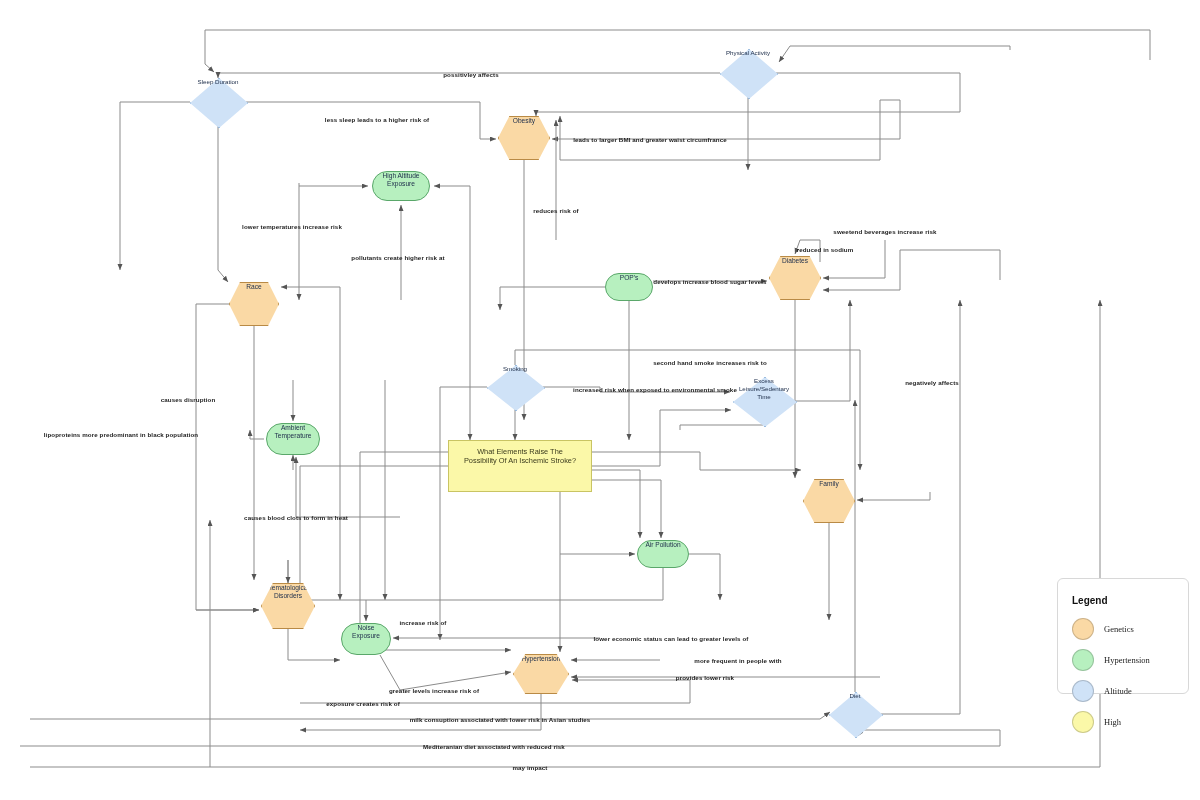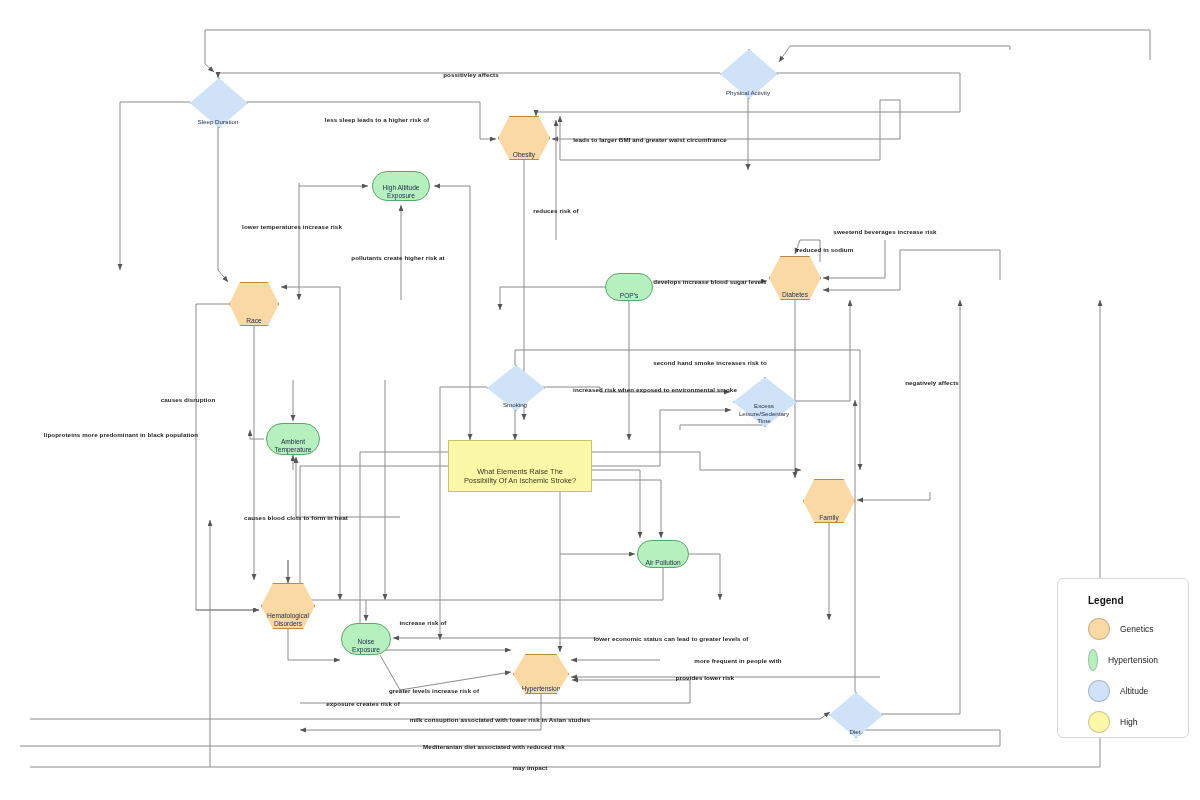--- a/index.html
+++ b/index.html
@@ -31,21 +31,21 @@
     font-size: 6.2px;
     color: #222222;
     white-space: nowrap;
     transform: translate(-50%, -50%);
     letter-spacing: 0.1px;
     font-weight: 600;
   }
   .node {
     position: absolute;
     display: flex;
-    align-items: flex-end;
+    align-items: flex-start;
     justify-content: center;
     text-align: center;
     font-size: 6.6px;
     color: #21314d;
     line-height: 1.25;
     box-sizing: border-box;
   }
   .node .label { pointer-events: none; padding: 0 2px; }
 
   
@@ -100,21 +100,21 @@
   .legend-row {
     display: flex;
     align-items: center;
     gap: 10px;
   }
   .legend-swatch {
     width: 22px; height: 22px;
     border-radius: 50%;
     box-sizing: border-box;
   }
-  .legend-text { font-size: 8.5px; color: #222; }
+  .legend-text { font-size: 8.5px; color: #222; font-family: Liberation Serif, serif; }
 </style>
 </head>
 <body>
 
 <div id="canvas">
 
   <svg id="edge-layer" viewBox="0 0 1200 800">
     <defs>
       <marker id="arrow" markerWidth="7" markerHeight="7" refX="6" refY="2.5" orient="auto" markerUnits="userSpaceOnUse">
         <path d="M0,0 L6,2.5 L0,5 z" fill="#555555"></path>
@@ -285,21 +285,21 @@
       <div class="edge-label" style="left: 671px; top: 638px;">lower economic status can lead to greater levels of</div>
       <div class="edge-label" style="left: 738px; top: 660px;">more frequent in people with</div>
       <div class="edge-label" style="left: 705px; top: 677px;">provides lower risk</div>
       <div class="edge-label" style="left: 434px; top: 690px;">greater levels increase risk of</div>
       <div class="edge-label" style="left: 363px; top: 703px;">exposure creates risk of</div>
       <div class="edge-label" style="left: 500px; top: 719px;">milk consuption associated with lower risk in Asian studies</div>
       <div class="edge-label" style="left: 494px; top: 746px;">Mediteranian diet associated with reduced risk</div>
       <div class="edge-label" style="left: 530px; top: 767px;">may impact</div>
     </div>
 
-  <div id="legend" style="left:1057px; top:578px; width:132px; height:160px; padding:16px 30px;">
+  <div id="legend" style="left:1057px; top:578px; width:132px; height:116px; padding:16px 14px;">
     <div class="legend-title">Legend</div>
     <div id="legend-items" style="margin-top:12px; display:flex; flex-direction:column; gap:9px;">
         <div class="legend-row">
           <div class="legend-swatch" style="background: rgb(250, 217, 165); border: 1px solid rgba(0, 0, 0, 0.18);"></div>
           <div class="legend-text">Genetics</div>
         </div>
         <div class="legend-row">
           <div class="legend-swatch" style="background: rgb(183, 240, 191); border: 1px solid rgba(0, 0, 0, 0.18);"></div>
           <div class="legend-text">Hypertension</div>
         </div>

